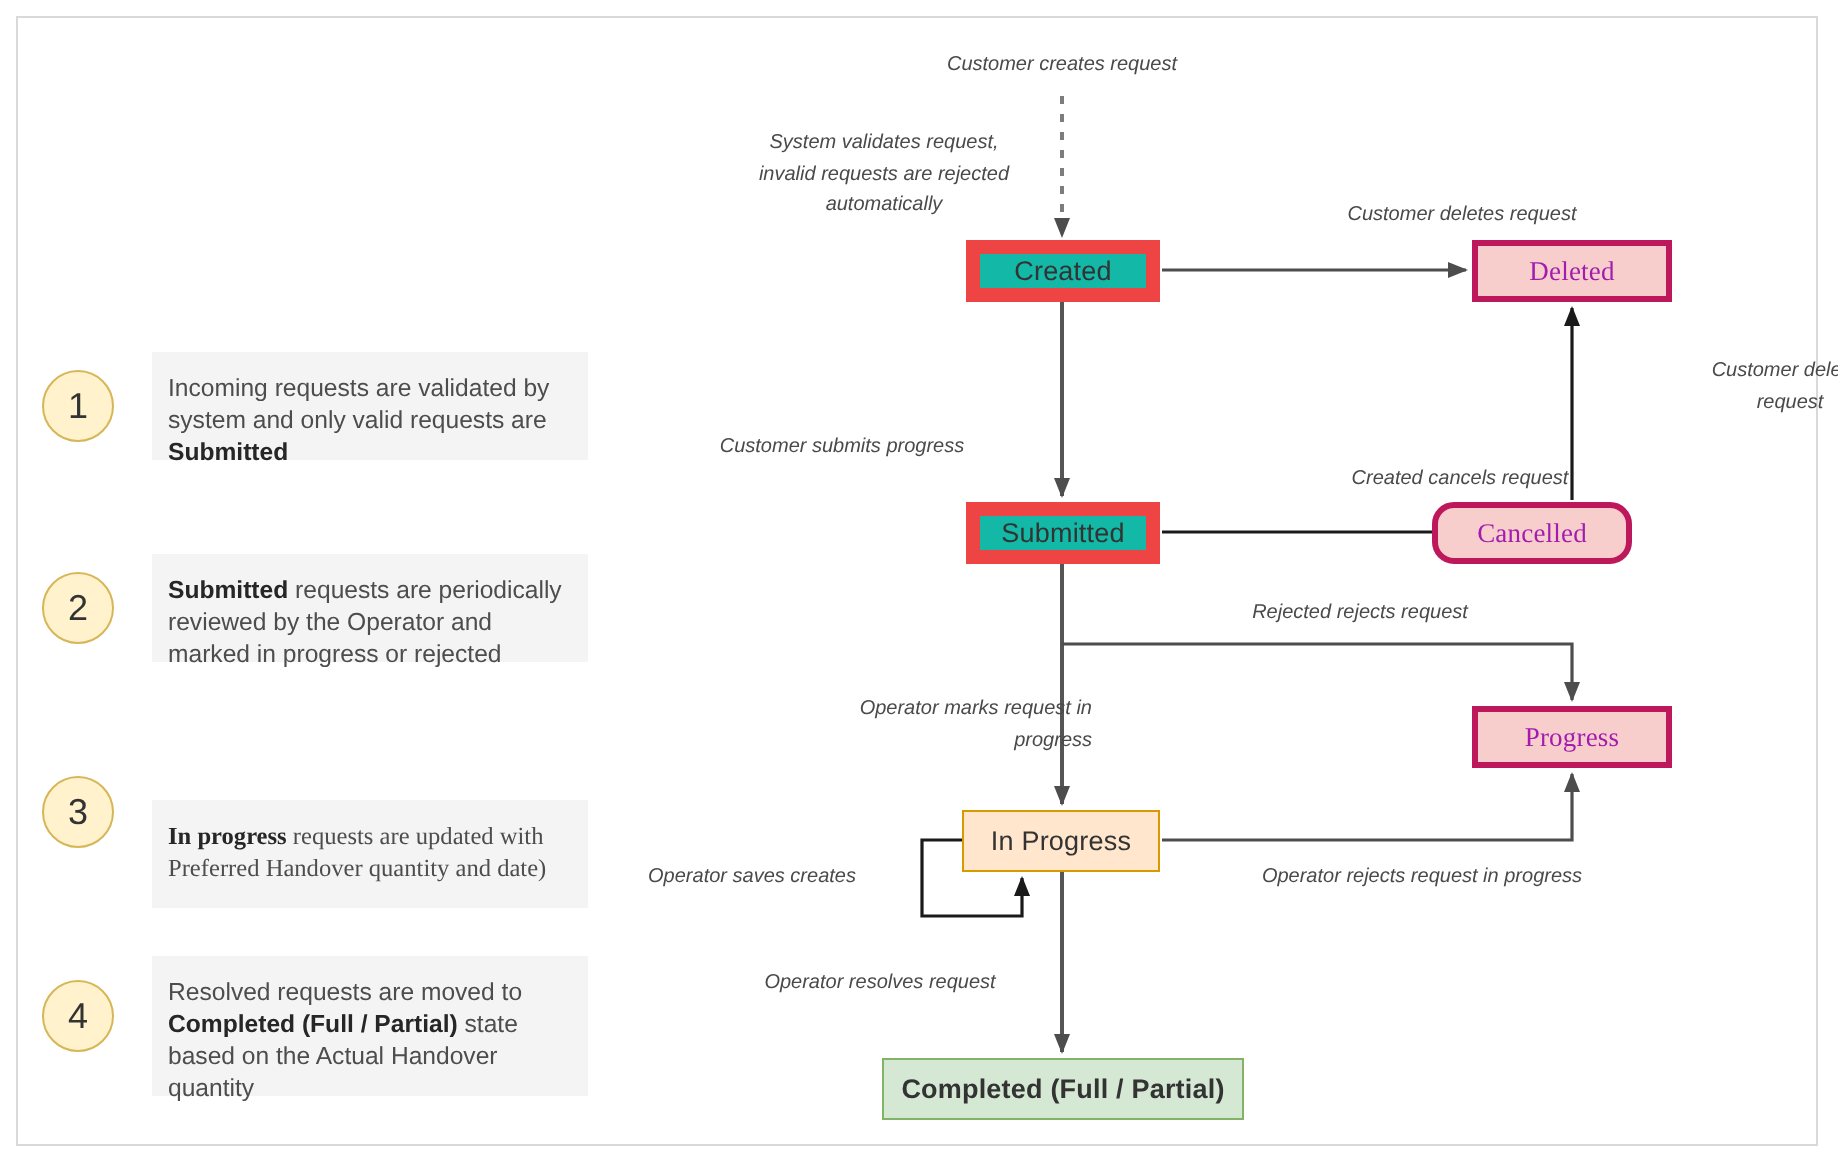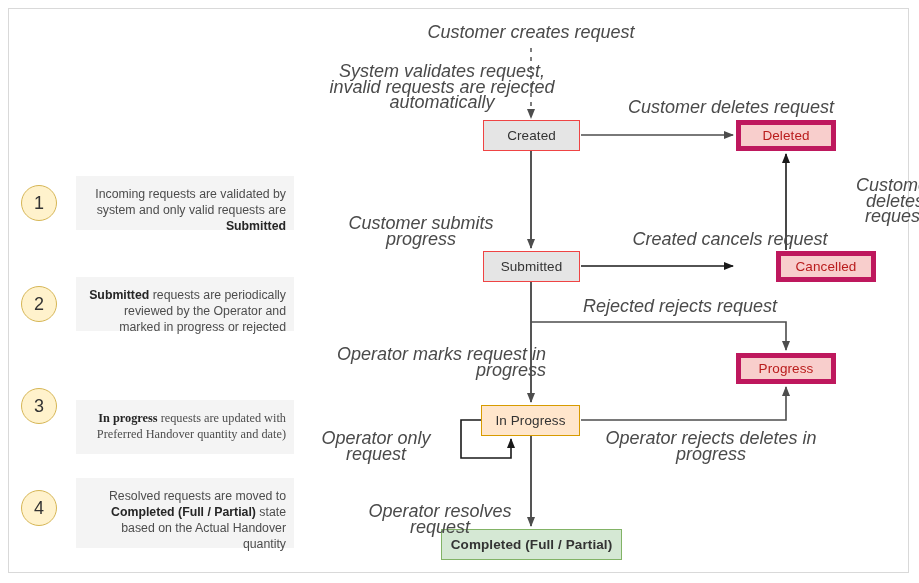--- a/index.html
+++ b/index.html
@@ -18,40 +18,40 @@
   .legend-item{position:absolute;}
   .legend-circle{
     position:absolute;width:36px;height:36px;border-radius:50%;
     background:#fff2cc;border:1px solid #d6b656;
     display:flex;align-items:center;justify-content:center;
     font-size:18px;color:#333333;box-sizing:border-box;
   }
   .legend-text{
     position:absolute;left:76px;width:218px;
     background:#f4f4f4;color:#4d4d4d;
-    font-size:12.3px;line-height:16px;text-align:right;
+    font-size:12.3px;line-height:16px;text-align:left;
     padding:10px 8px;box-sizing:border-box;
   }
   .legend-text b{color:#262626;font-weight:bold;}
 
   
   .node{
     position:absolute;box-sizing:border-box;
     display:flex;align-items:center;justify-content:center;
     font-size:13.5px;letter-spacing:.1px;
   }
-  .node.blue{background:#e5e5e5;border:1px solid #ef4444;color:#333333;}
-  .node.red {background:#f8cecc;border:5px solid #be185d;color:#b91c1c;}
+  .node.blue{background:#14b8a6;border:7px solid #ef4444;color:#333333;}
+  .node.red {background:#f8cecc;border:3px solid #be185d;color:#a21caf;font-family:Liberation Serif, serif;}
   .node.yellow{background:#ffe6cc;border:1px solid #d79b00;color:#333333;}
   .node.green{background:#d5e8d4;border:1px solid #82b366;color:#333333;
               font-weight:bold;font-size:13.5px;}
 
   
   .elabel{
-    position:absolute;font-style:italic;font-size:18px;line-height:15.5px;
+    position:absolute;font-style:italic;font-size:10px;line-height:15.5px;
     color:#4a4a4a;text-align:center;white-space:pre-line;
   }
 </style>
 </head>
 <body>
 
 <div id="frame"></div>
 
 <svg id="canvas" viewBox="0 0 919 583" xmlns="http://www.w3.org/2000/svg">
   <defs>
@@ -83,21 +83,21 @@
 
   <path d="M531,436 L531,526" stroke="#555555" stroke-width="2" fill="none" marker-end="url(#ah)"></path>
 </svg>
 
 <div class="node blue" style="left:483px;top:120px;width:97px;height:31px;">Created</div>
 
 <div class="node red" style="left:736px;top:120px;width:100px;height:31px;">Deleted</div>
 
 <div class="node blue" style="left:483px;top:251px;width:97px;height:31px;">Submitted</div>
 
-<div class="node red" style="left:776px;top:251px;width:100px;height:31px;">Cancelled</div>
+<div class="node red" style="left:716px;top:251px;width:100px;height:31px;border-radius:11px;">Cancelled</div>
 
 <div class="node red" style="left:736px;top:353px;width:100px;height:31px;">Progress</div>
 
 <div class="node yellow" style="left:481px;top:405px;width:99px;height:31px;">In Progress</div>
 
 <div class="node green" style="left:441px;top:529px;width:181px;height:31px;">Completed (Full / Partial)</div>
 
 <div class="elabel" style="left:391px;top:25px;width:280px;">Customer creates request</div>
 
 <div class="elabel" style="left:312px;top:64px;width:260px;">System validates request,
@@ -111,25 +111,25 @@
 <div class="elabel" style="left:590px;top:232px;width:280px;">Created cancels request</div>
 
 <div class="elabel" style="left:786px;top:178px;width:130px;padding-left:44px;">Customer deletes
 request</div>
 
 <div class="elabel" style="left:540px;top:299px;width:280px;">Rejected rejects request</div>
 
 <div class="elabel" style="left:326px;top:347px;width:220px;text-align:right;">Operator marks request in
 progress</div>
 
-<div class="elabel" style="left:296px;top:431px;width:160px;">Operator only request</div>
+<div class="elabel" style="left:296px;top:431px;width:160px;">Operator saves creates</div>
 
-<div class="elabel" style="left:591px;top:431px;width:240px;">Operator rejects deletes in progress</div>
+<div class="elabel" style="left:591px;top:431px;width:240px;">Operator rejects request in progress</div>
 
-<div class="elabel" style="left:340px;top:504px;width:200px;">Operator resolves request</div>
+<div class="elabel" style="left:340px;top:484px;width:200px;">Operator resolves request</div>
 
 <div class="legend-item">
   <div class="legend-circle" style="left:21px;top:185px;">1</div>
   <div class="legend-text" style="top:176px;height:54px;">Incoming requests are validated by system and only valid requests are <b>Submitted</b></div>
 </div>
 
 <div class="legend-item">
   <div class="legend-circle" style="left:21px;top:286px;">2</div>
   <div class="legend-text" style="top:277px;height:54px;"><b>Submitted</b> requests are periodically reviewed by the Operator and marked in progress or rejected</div>
 </div>

